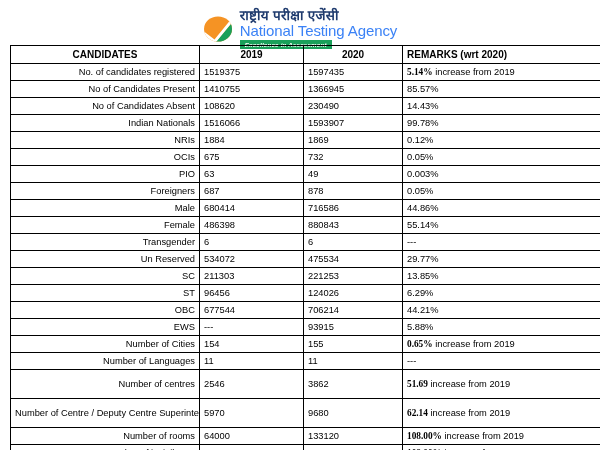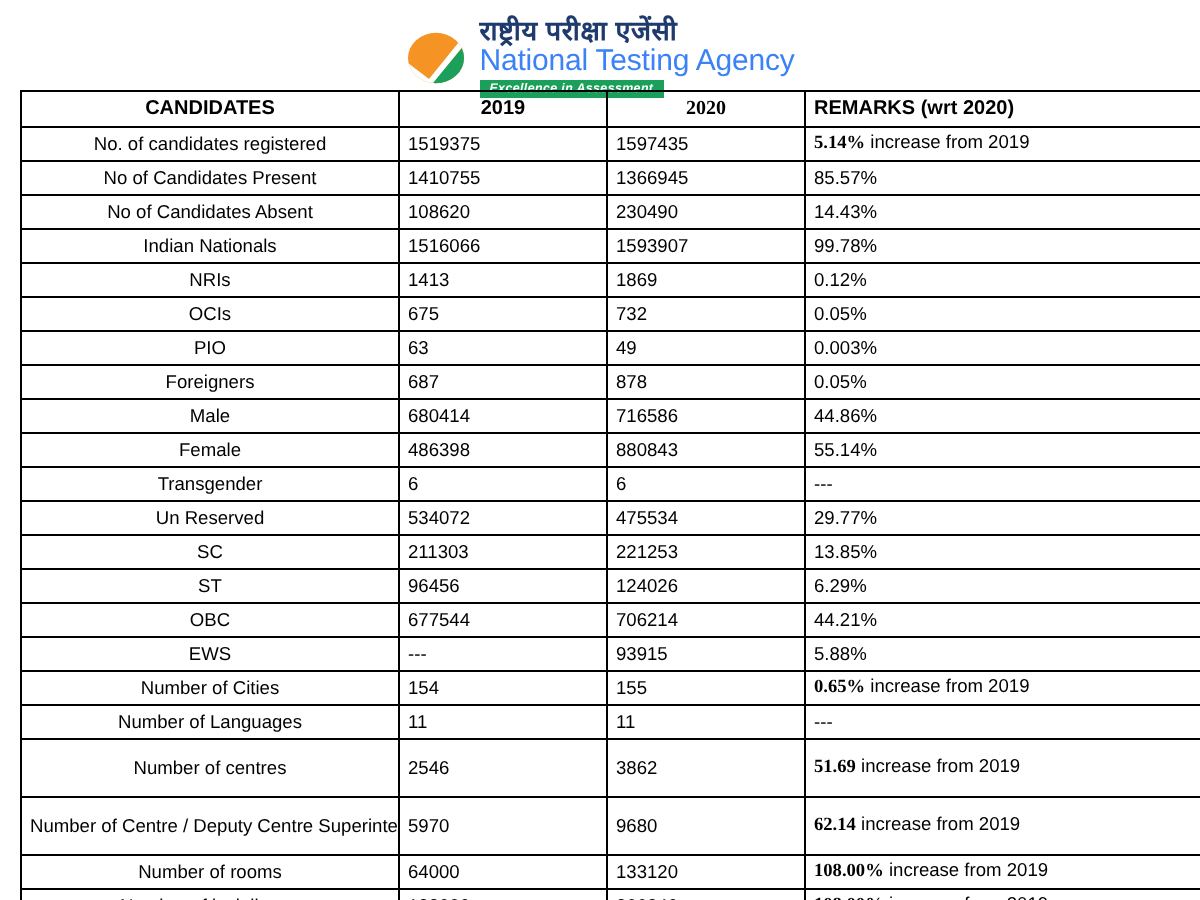--- a/index.html
+++ b/index.html
@@ -96,25 +96,25 @@
     font-size: 10px;
     height: 15px;
   }
   th.c-label, td.c-label { width: 180px; }
   th.c-y1,    td.c-y1    { width: 95px; }
   th.c-y2,    td.c-y2    { width: 90px; }
   th.c-rem,   td.c-rem   { width: 215px; }
 
   thead th.c-label { text-align: center; }
   thead th.c-y1 { text-align: center; }
-  thead th.c-y2 { text-align: center; font-family: Liberation Serif, serif; }
+  thead th.c-y2 { text-align: center; }
   thead th.c-rem { text-align: left; }
 
   tbody td { height: 14px; }
-  tbody td.c-label { text-align: center; }
+  tbody td.c-label { text-align: right; }
   tbody td.c-y1 { text-align: left; }
   tbody td.c-y2 { text-align: left; }
   tbody td.c-rem { text-align: left; }
 
   td.indent { padding-left: 26px; margin-left: 39px; }
   td.wrap { white-space: normal; line-height: 1.3; }
   tr.tall td { height: 26px; }
   b.rem-bold { font-weight: bold; font-family: Liberation Serif, serif; }
 </style>
 </head>
@@ -174,21 +174,21 @@
             <td class="c-rem"><span>14.43%</span></td>
           </tr>
           <tr>
             <td class="c-label">Indian Nationals</td>
             <td class="c-y1">1516066</td>
             <td class="c-y2">1593907</td>
             <td class="c-rem"><span>99.78%</span></td>
           </tr>
           <tr>
             <td class="c-label">NRIs</td>
-            <td class="c-y1">1413</td>
+            <td class="c-y1">1884</td>
             <td class="c-y2">1869</td>
             <td class="c-rem"><span>0.12%</span></td>
           </tr>
           <tr>
             <td class="c-label">OCIs</td>
             <td class="c-y1">675</td>
             <td class="c-y2">732</td>
             <td class="c-rem"><span>0.05%</span></td>
           </tr>
           <tr>

